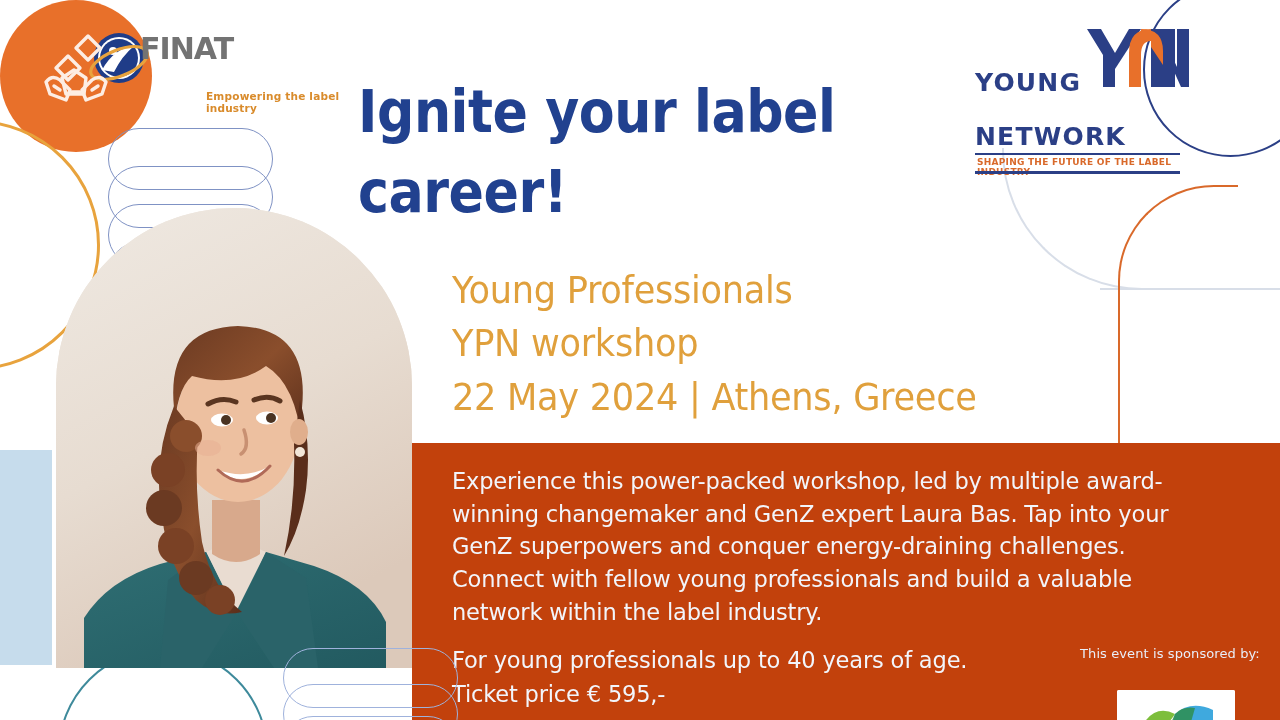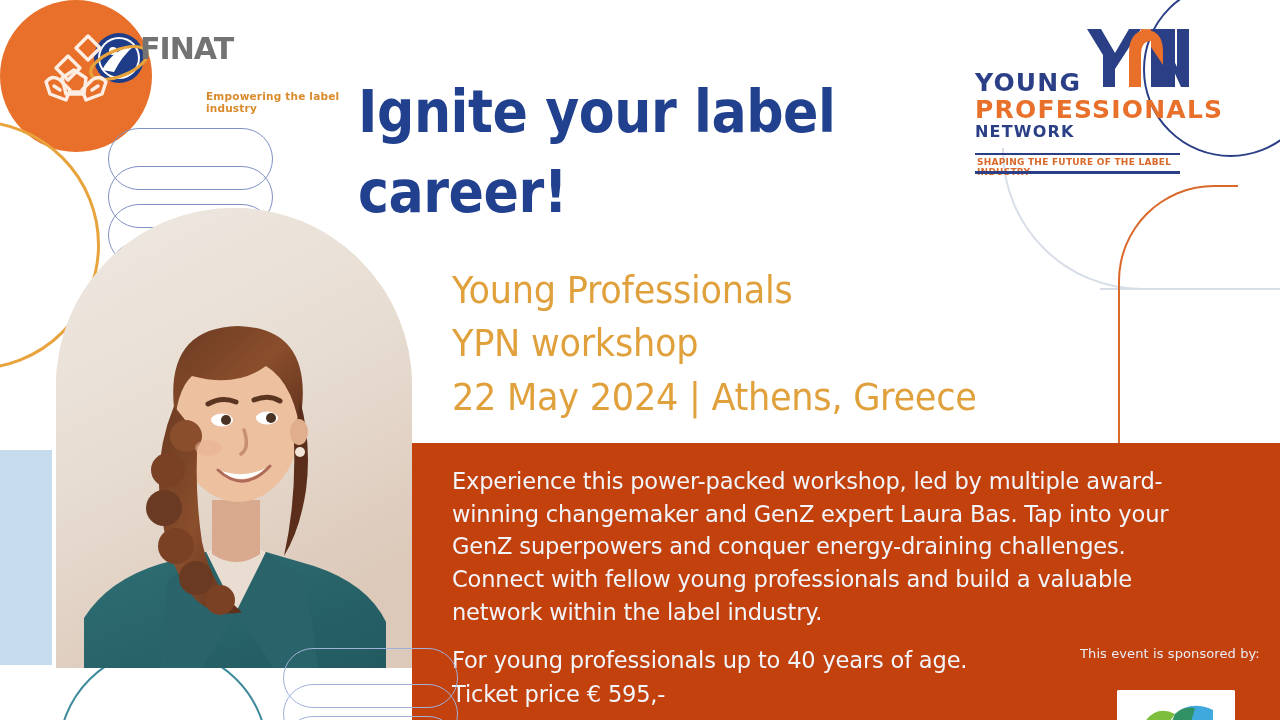--- a/index.html
+++ b/index.html
@@ -89,21 +89,21 @@
   .finat-tag {
     position:absolute; left:128px; top:64px;
     font-size:10.5px; font-weight:bold; color:#D98B2B; letter-spacing:0.2px;
   }
 
   .ypn-logo { position:absolute; left:975px; top:25px; width:215px; height:150px; }
   .ypn-mono { position:absolute; right:0px; top:0px; width:105px; height:78px; }
   .ypn-line { font-weight:bold; letter-spacing:1.2px; line-height:1.02;text-align:center; }
   .ypn-young { position:absolute; left:0; top:45px; font-size:25px; color:#2B3F86; }
   .ypn-prof  { position:absolute; left:0; top:72px; font-size:25px; color:#E8702A; }
-  .ypn-net   { position:absolute; left:0; top:99px; font-size:16px; color:#2B3F86; }
+  .ypn-net   { position:absolute; left:0; top:99px; font-size:25px; color:#2B3F86; }
   .ypn-rule-top { position:absolute; left:0; top:128px; width:205px; height:2px; background:#2B3F86; }
   .ypn-tag {
     position:absolute; left:2px; top:132px; width:205px;
     font-size:9px; font-weight:bold; color:#D9692A; letter-spacing:0.25px;
   }
   .ypn-rule-bot { position:absolute; left:0; top:146px; width:205px; height:2.5px; background:#2B3F86; }
 
   
   .portrait {
     position:absolute; left:56px; top:208px; width:356px; height:460px;
@@ -187,21 +187,20 @@
   <div class="ypn-logo">
     <svg class="ypn-mono" viewBox="0 0 105 78">
       <path d="M2 4 L16 4 L30 28 L30 62 L18 62 L18 30 Z" fill="#2B3F86"></path>
       <path d="M56 4 L44 4 L30 28 L30 44 Z" fill="#2B3F86"></path>
       <path d="M44 28 Q44 4 66 4 L66 16 Q56 16 56 30 L56 62 L44 62 Z" fill="#E8702A"></path>
       <path d="M66 4 L78 4 L78 40 L78 4 L90 4 L90 62 L78 62 L78 28 Z" fill="#2B3F86"></path>
       <path d="M66 4 L66 62 L78 62 L78 22 L96 62 L104 62 L104 4 L92 4 L92 42 L74 4 Z" fill="#2B3F86"></path>
       <path d="M56 4 Q78 4 78 26 L78 40 L66 22 L66 16 Q66 16 56 16 Z" fill="#E8702A"></path>
     </svg>
     <div class="ypn-line ypn-young">YOUNG</div>
-    <div class="ypn-line ypn-prof">PROFESSIONALS</div>
     <div class="ypn-line ypn-net">NETWORK</div>
     <div class="ypn-rule-top"></div>
     <div class="ypn-tag">SHAPING THE FUTURE OF THE LABEL INDUSTRY</div>
     <div class="ypn-rule-bot"></div>
   </div>
 
   <div class="headline">Ignite your label career!</div>
 
   <div class="subtitle">
     <div>Young Professionals</div>

